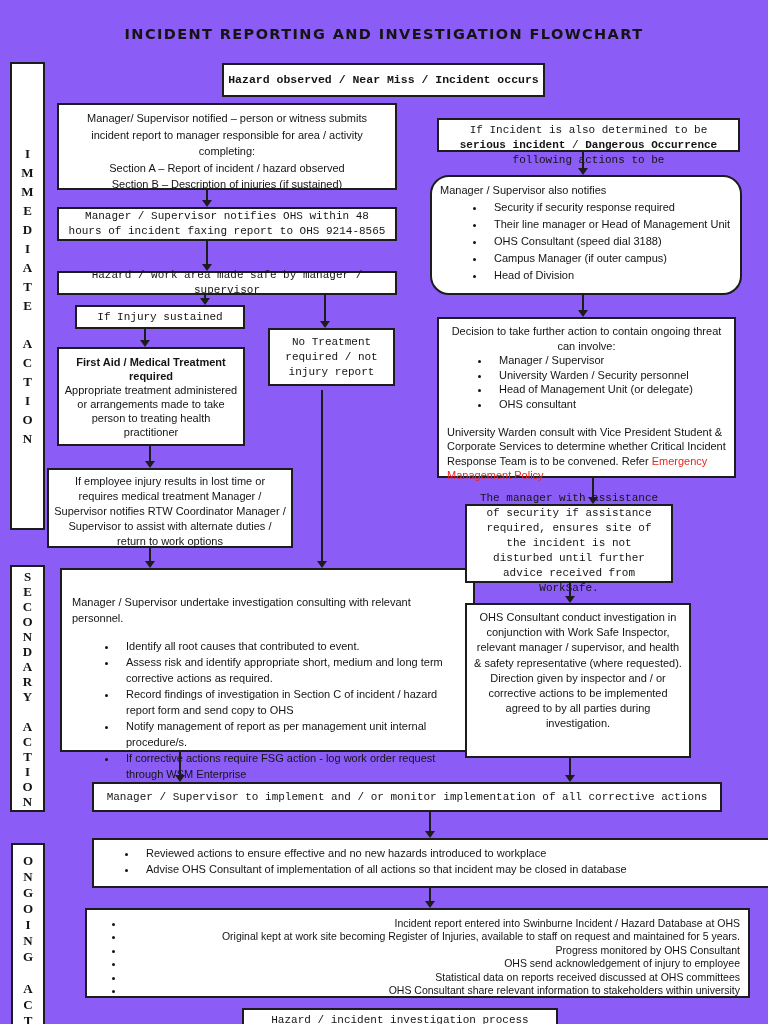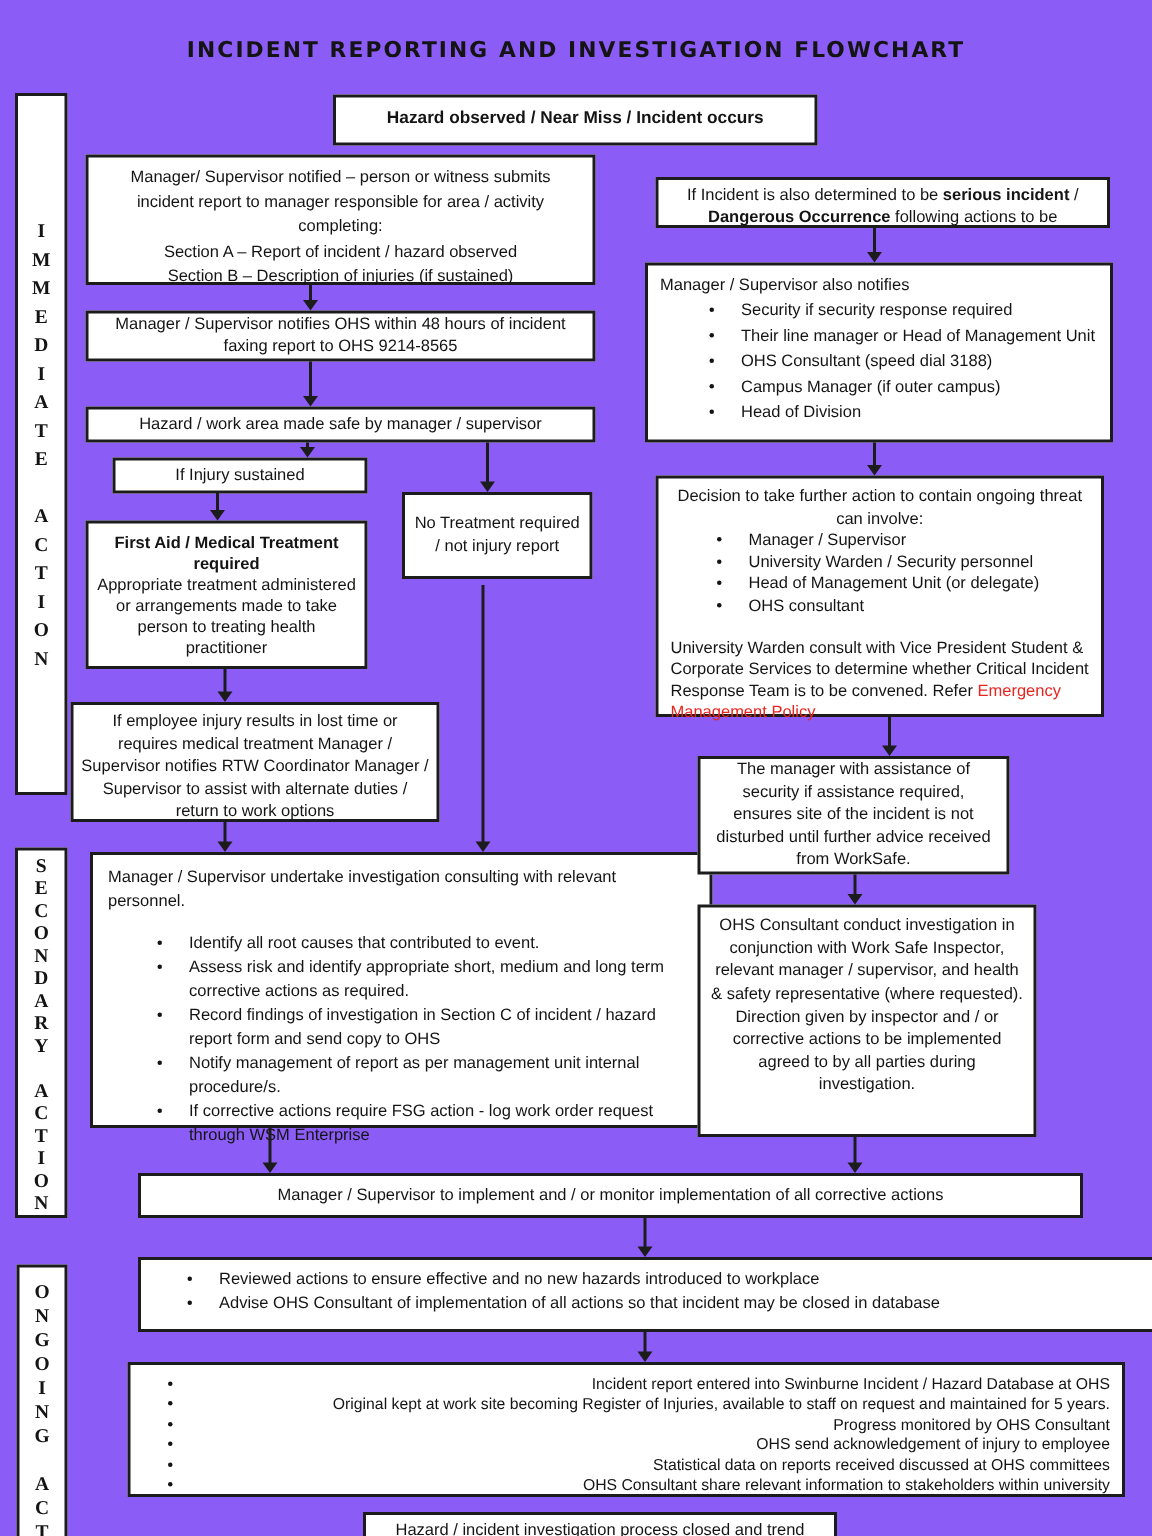--- a/index.html
+++ b/index.html
@@ -3,21 +3,21 @@
 <meta charset="utf-8">
 <style>
   html,body{margin:0;padding:0;background:#fff;}
   .page{position:relative;width:768px;height:1024px;background:#8b5cf6;overflow:hidden;
         font-family:"Liberation Sans","DejaVu Sans",sans-serif;color:#141414;}
   .title{position:absolute;top:26px;left:0;width:100%;text-align:center;font-weight:bold;
          font-size:14.5px;letter-spacing:1.4px;font-family:"DejaVu Sans",sans-serif;}
   .box{position:absolute;border:2px solid #1c1c1c;background:#fff;box-sizing:border-box;
        font-size:11px;line-height:1.36;}
   .center{text-align:center;}
-  .flexc{display:flex;align-items:flex-start;justify-content:center;flex-wrap:wrap;align-content:center;}
+  .flexc{display:flex;align-items:flex-start;justify-content:center;flex-wrap:wrap;align-content:center;font-family:Liberation Mono, monospace;}
   .b{font-weight:bold;}
   .red{color:#e8251f;}
   ul{margin:12px 0 0 0;padding-left:46px;list-style:disc;}
   li{padding-left:8px;}
   .vbar{position:absolute;border:2px solid #1c1c1c;background:#fff;box-sizing:border-box;
         display:flex;flex-direction:column;align-items:center;
         font-family:"Liberation Serif","DejaVu Serif",serif;font-weight:bold;font-size:13px;}
   .vl{position:absolute;width:2px;background:#1c1c1c;}
   .ah{position:absolute;width:0;height:0;border-left:5px solid transparent;
       border-right:5px solid transparent;border-top:7px solid #1c1c1c;}
@@ -107,36 +107,36 @@
   </div>
 
   <div class="box flexc center" style="left:268px;top:328px;width:127px;height:58px;padding:0 5px;line-height:15px;">
     <span>No Treatment required / not injury report</span>
   </div>
 
   <div class="box center" style="left:47px;top:468px;width:246px;height:80px;padding:4px 5px;line-height:15px;">
     <span>If employee injury results in lost time or requires medical treatment Manager / Supervisor notifies RTW Coordinator Manager / Supervisor to assist with alternate duties / return to work options</span>
   </div>
 
-  <div class="box" style="left:60px;top:568px;width:415px;height:184px;padding:7px 10px 0 10px;line-height:16px;">
+  <div class="box" style="left:60px;top:568px;width:415px;height:184px;padding:24px 10px 0 10px;line-height:16px;">
     <div>Manager / Supervisor undertake investigation consulting with relevant personnel.</div>
     <ul>
         <li>Identify all root causes that contributed to event.</li>
         <li>Assess risk and identify appropriate short, medium and long term corrective actions as required.</li>
         <li>Record findings of investigation in Section C of incident / hazard report form and send copy to OHS</li>
         <li>Notify management of report as per management unit internal procedure/s.</li>
         <li>If corrective actions require FSG action - log work order request through WSM Enterprise</li>
       </ul>
   </div>
 
   <div class="box flexc center" style="left:437px;top:118px;width:303px;height:34px;padding:0 9px;display:block;padding-top:3px;">
     <span>If Incident is also determined to be </span><span class="b">serious incident</span><span> / </span><span class="b">Dangerous Occurrence</span><span> following actions to be</span>
   </div>
 
-  <div class="box" style="left:430px;top:175px;width:312px;height:120px;padding:5px 8px;line-height:17px;">
+  <div class="box" style="left:430px;top:175px;width:312px;height:120px;padding:5px 8px;line-height:17px;border-radius:19px;">
     <div>Manager / Supervisor also notifies</div>
     <ul style="margin-top:0;">
         <li>Security if security response required</li>
         <li>Their line manager or Head of Management Unit</li>
         <li>OHS Consultant (speed dial 3188)</li>
         <li>Campus Manager (if outer campus)</li>
         <li>Head of Division</li>
       </ul>
   </div>
 

